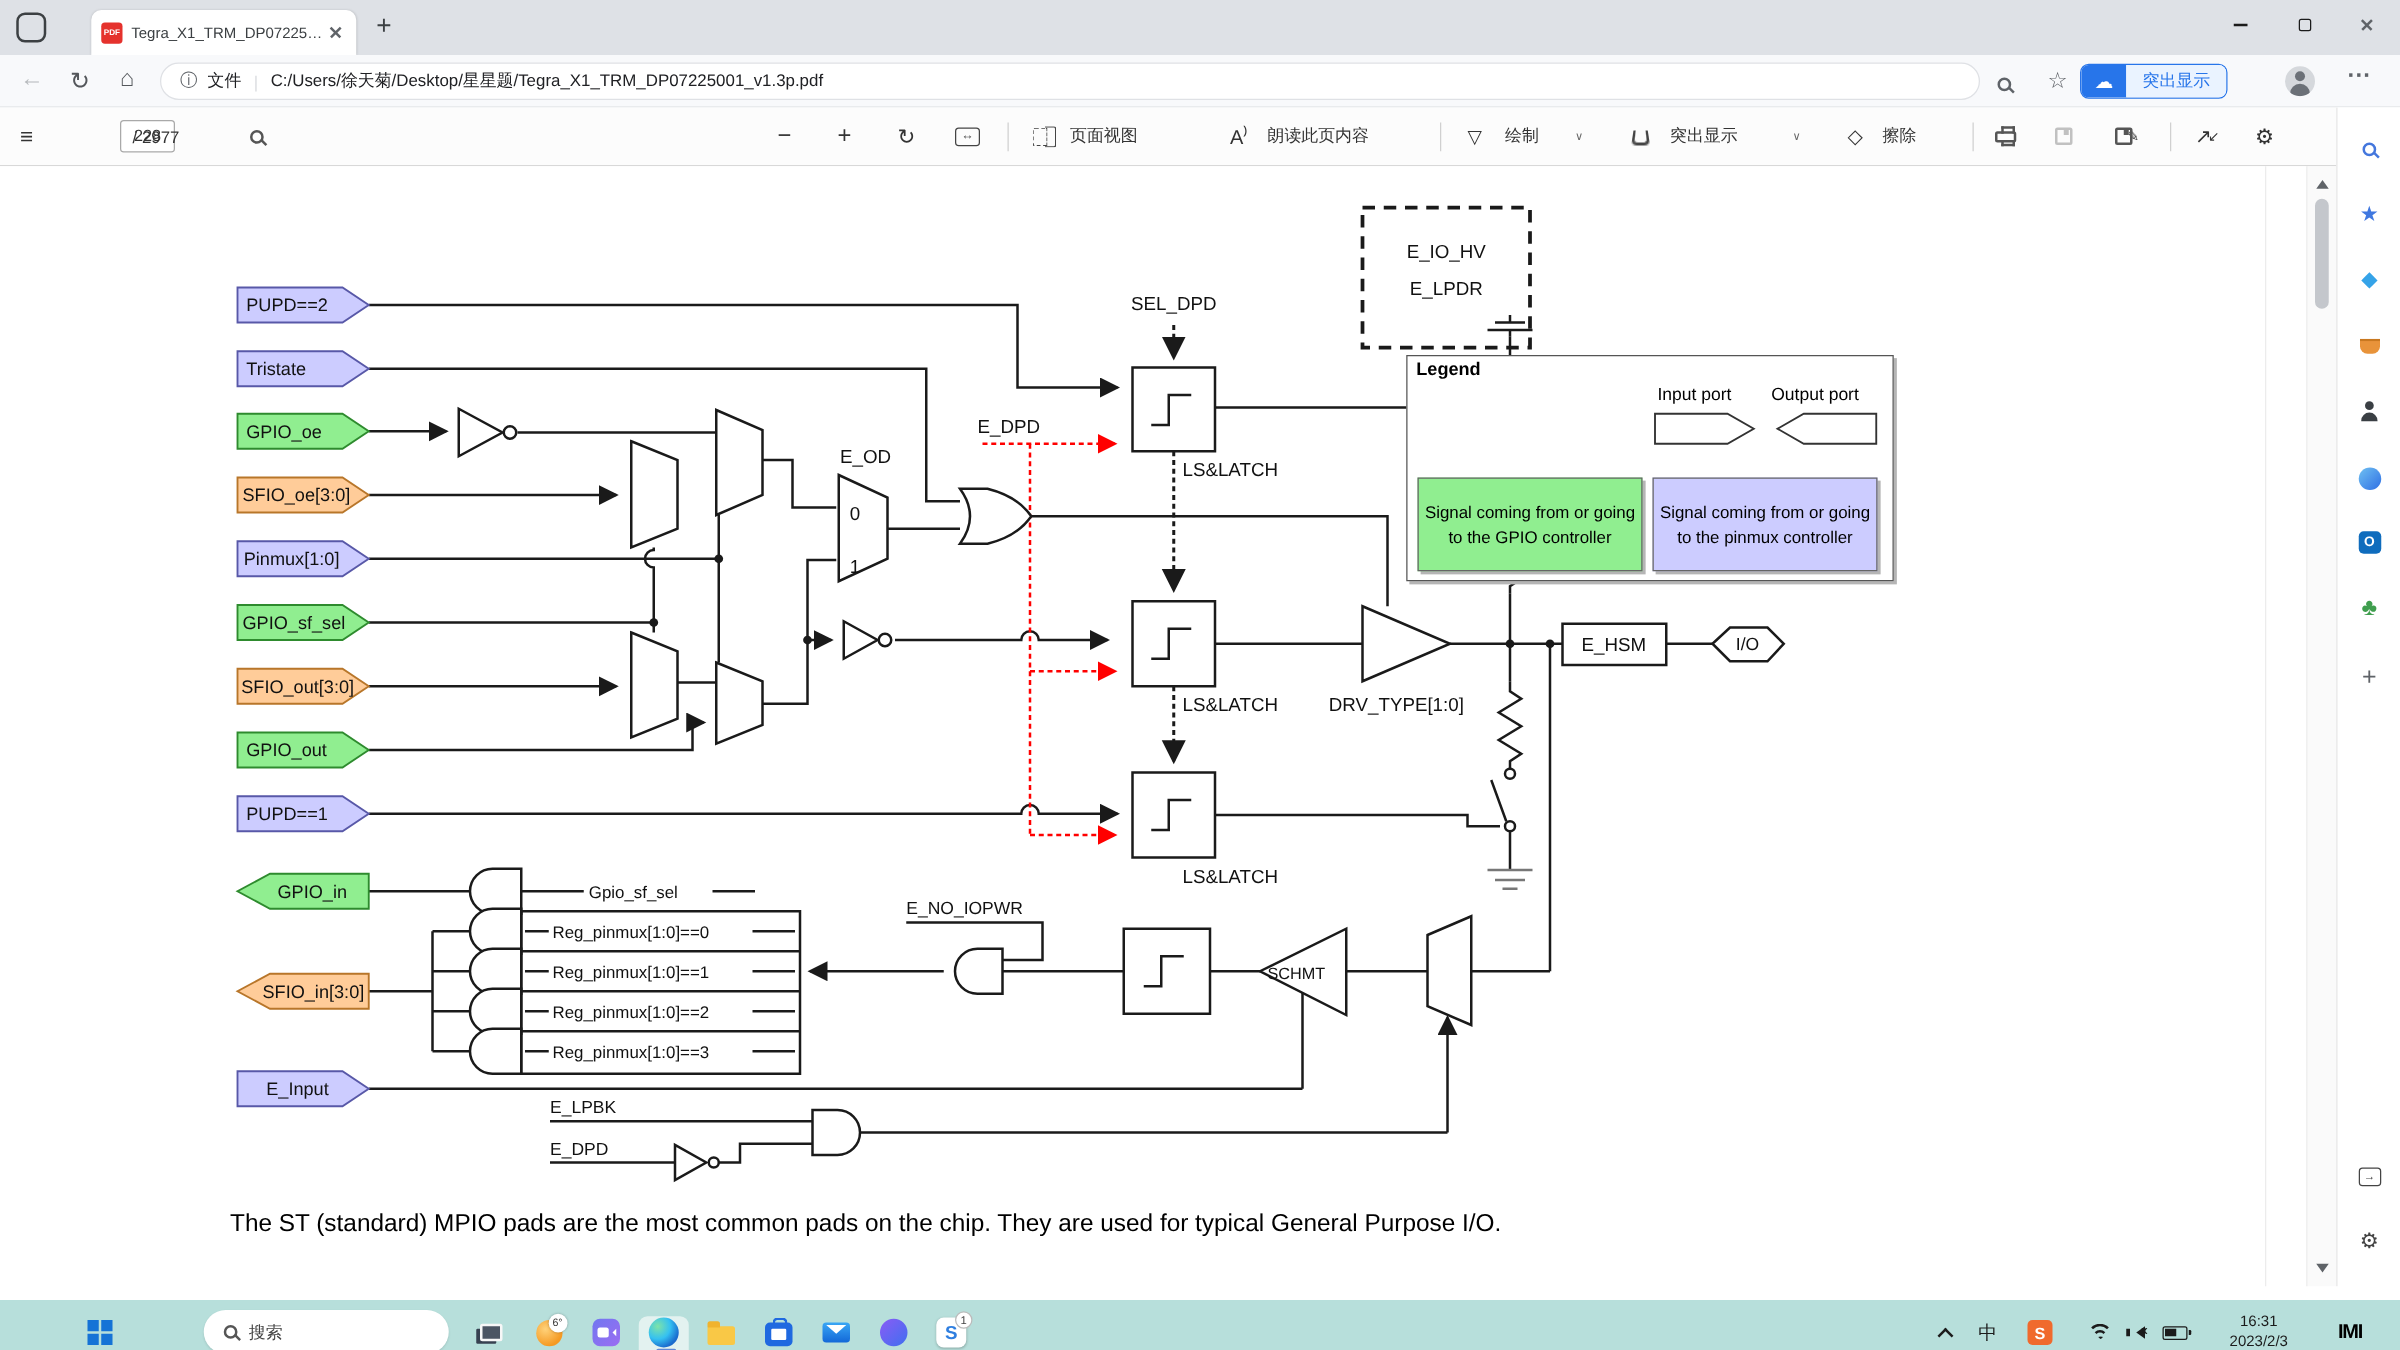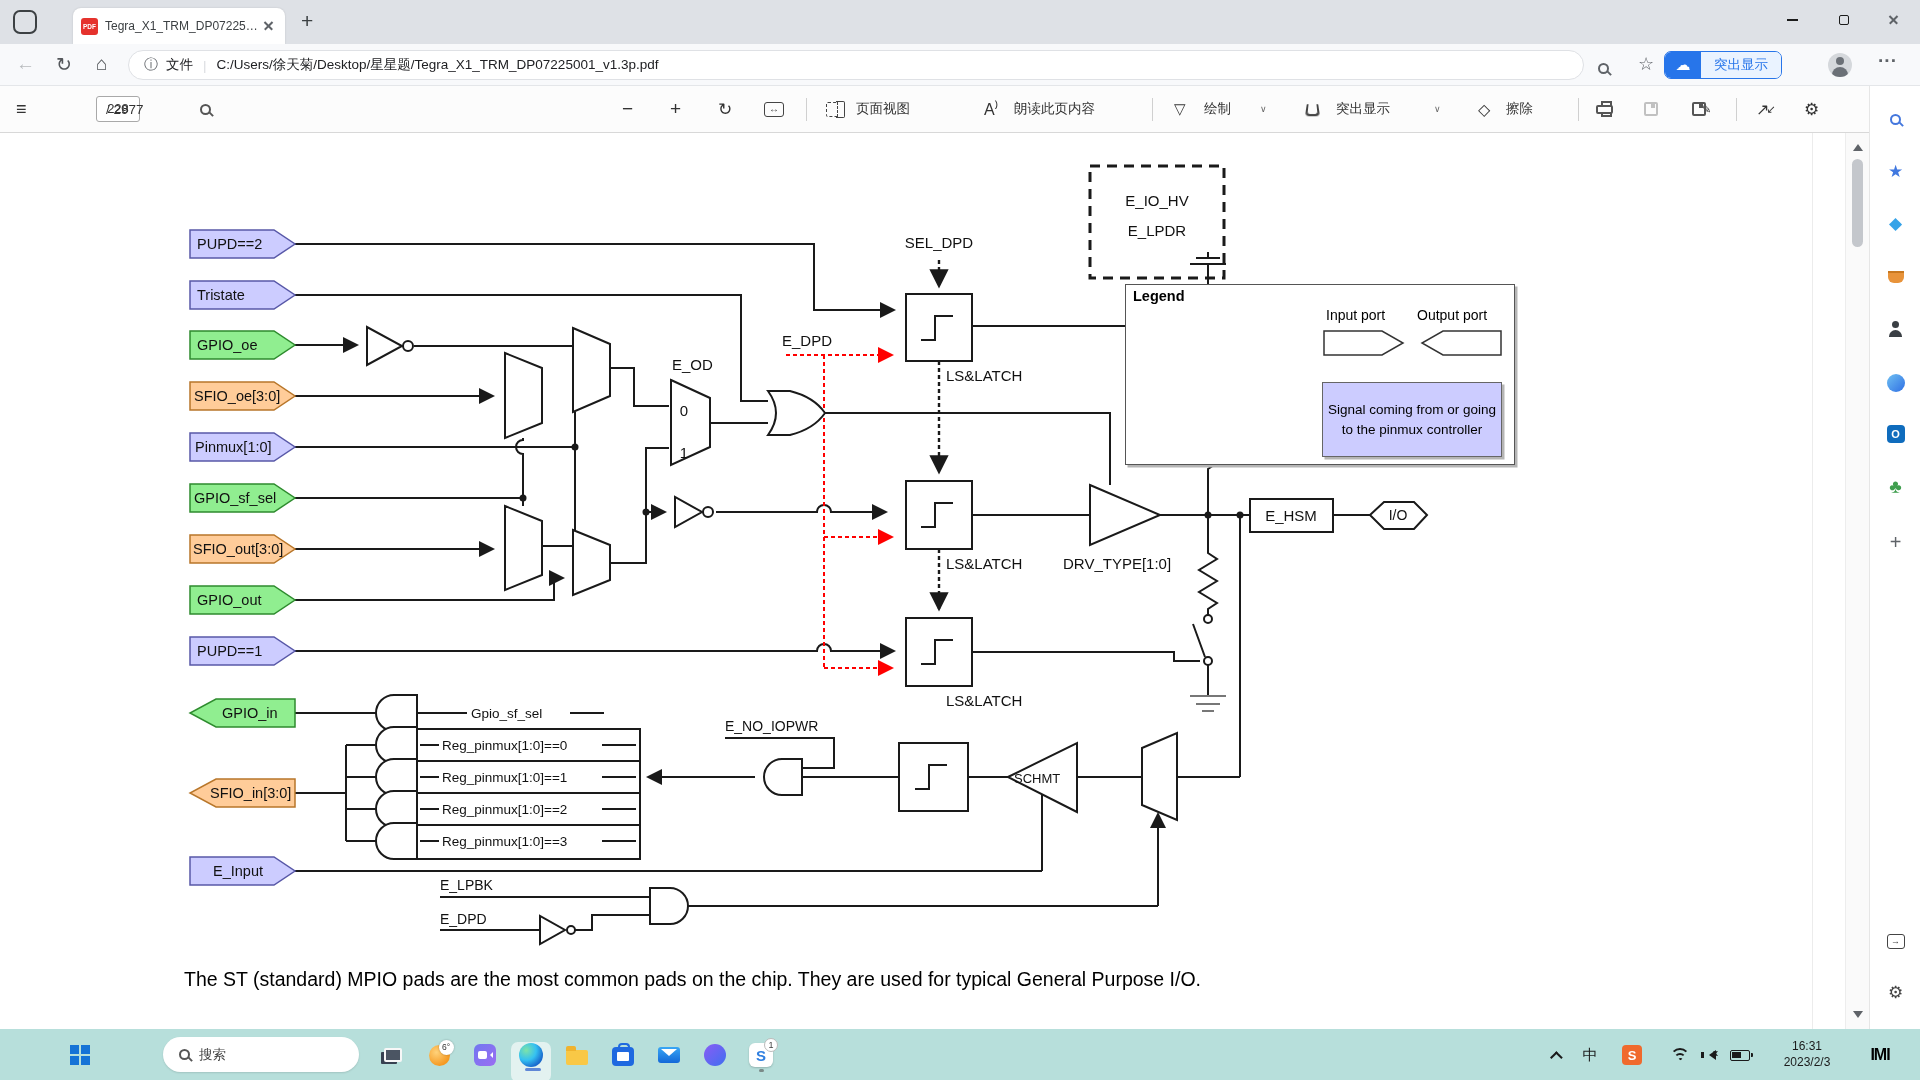--- a/index.html
+++ b/index.html
@@ -78,21 +78,21 @@
   .tri-dn { width:0; height:0; border:5px solid transparent; border-top:7px solid #5f6368; position:absolute; left:7px; bottom:6px; }
   .sidebar { position:absolute; right:0; top:86px; width:51px; height:943px; background:#fff; border-left:1px solid #e6e6e6; }
   .sbic { position:absolute; left:0; width:51px; height:30px; display:flex; align-items:center; justify-content:center; font-size:17px; }
   .person { position:relative; width:18px; height:18px; }
   .person::before { content:""; position:absolute; left:5.5px; top:1px; width:7px; height:7px; border-radius:50%; background:#3a3f44; }
   .person::after { content:""; position:absolute; left:2.5px; top:9.5px; width:13px; height:7px; border-radius:7px 7px 0 0; background:#3a3f44; }
   .outlook { width:18px; height:18px; border-radius:4px; background:#0f6cbd; color:#fff; font-weight:bold; font-size:11px; display:flex; align-items:center; justify-content:center; }
   .panelic { width:18px; height:15px; border:1.6px solid #444; border-radius:3px; position:relative; font-size:9px; color:#444; text-align:center; line-height:12px; }
 
   
-  .taskbar { position:absolute; left:0; bottom:0; width:1920px; height:51px; background:#b7dfdb; }
+  .taskbar { position:absolute; left:0; bottom:0; width:1920px; height:40px; background:#b7dfdb; }
   .tkic { position:absolute; top:8px; width:36px; height:36px; display:flex; align-items:center; justify-content:center; }
   .start { display:grid; grid-template-columns:9px 9px; grid-template-rows:9px 9px; gap:2px; }
   .start div { background:#1573d6; }
   .searchpill { position:absolute; left:163px; top:8px; width:196px; height:35px; background:#fff; border-radius:18px; display:flex; align-items:center; gap:9px; padding-left:16px; font-size:13.5px; color:#444; box-shadow:0 1px 2px rgba(0,0,0,.12); }
   .tview { width:18px; height:14px; border:2px solid #f7f7f7; background:#4b5563; border-radius:2px; box-shadow:-4px 3px 0 -1px #374151; }
   .wcirc { width:21px; height:21px; border-radius:50%; background:radial-gradient(circle at 35% 35%, #ffd27a, #f59a23 70%); position:relative; }
   .wbadge { position:absolute; right:-4px; top:-5px; width:15px; height:15px; background:#fff; border-radius:50%; font-size:8.5px; color:#333; display:flex; align-items:center; justify-content:center; box-shadow:0 0 2px rgba(0,0,0,.3); }
   .chatic { width:22px; height:22px; border-radius:6px; background:linear-gradient(135deg,#7177f0,#9b6df2); position:relative; }
   .chatic::before { content:""; position:absolute; left:4px; top:7px; width:9px; height:8px; background:#fff; border-radius:2px; }
   .chatic::after { content:""; position:absolute; right:3px; top:8px; width:0; height:0; border:3px solid transparent; border-right-color:#fff; }
@@ -380,20 +380,21 @@
       <text class="sm" x="308" y="698">Reg_pinmux[1:0]==3</text>
       <text x="591" y="583" font-size="14">E_NO_IOPWR</text>
       <text x="880" y="635" font-size="13">SCHMT</text>
       <text x="306" y="742" font-size="14">E_LPBK</text>
       <text x="306" y="776" font-size="14">E_DPD</text>
     </g>
   </svg>
 
   <div class="legend">
     <h4>Legend</h4>
+    <div class="lgbox" style="left:8px;top:97px;width:180px;height:75px;background:#90ee90;">Signal coming from or going to the GPIO controller</div>
     <div class="lgbox" style="left:196px;top:97px;width:180px;height:75px;background:#ccccff;">Signal coming from or going to the pinmux controller</div>
     <div class="abs" style="left:200px;top:22px;font-size:14px;">Input port</div>
     <div class="abs" style="left:291px;top:22px;font-size:14px;">Output port</div>
     <svg class="abs" style="left:196px;top:44px;" width="84" height="28">
         <polygon points="2,2 60,2 81,14 60,26 2,26" fill="#fff" stroke="#333" stroke-width="1.5"></polygon>
       </svg>
     <svg class="abs" style="left:293px;top:44px;" width="84" height="28">
         <polygon points="82,2 24,2 3,14 24,26 82,26" fill="#fff" stroke="#333" stroke-width="1.5"></polygon>
       </svg>
   </div>

